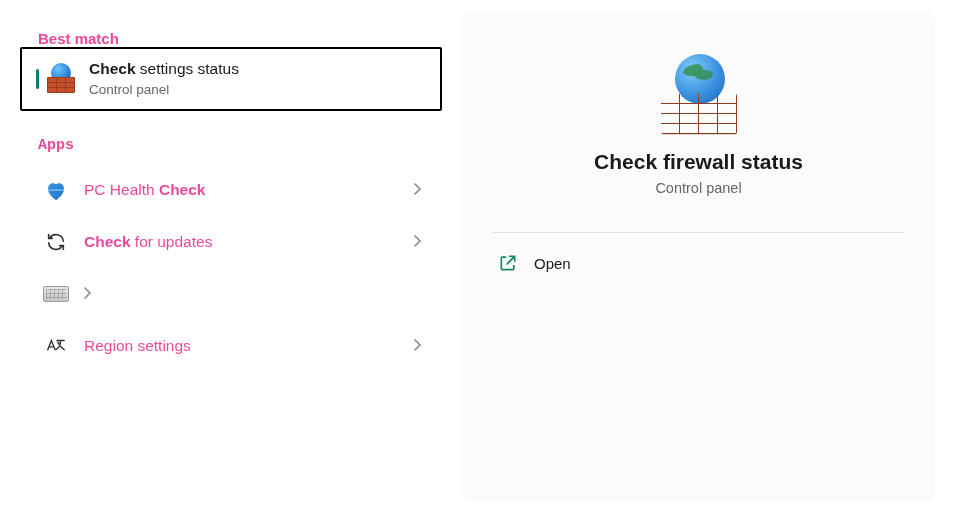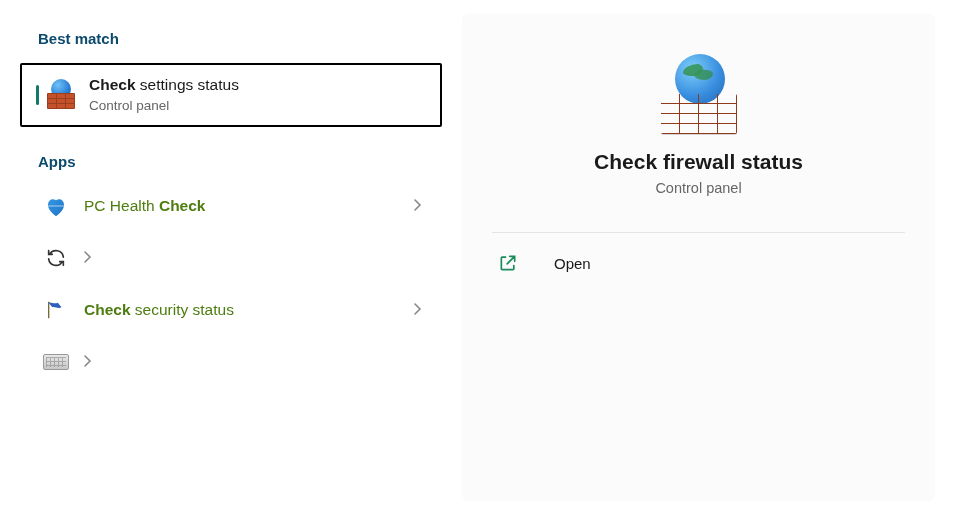--- a/index.html
+++ b/index.html
@@ -24,24 +24,24 @@
       border-radius: 8px;
       padding: 40px 30px 0 30px;
       display: flex;
       flex-direction: column;
       align-items: center;
       box-shadow: 0 0 1px rgba(0,0,0,0.05);
     }
     .section-header {
       font-size: 15px;
       font-weight: 600;
-      padding: 0 0 16px 18px;
-      color: #0c4a6e;
-    }
-    .section-header.tight { padding-top: 14px; padding-bottom: 10px; }
+      padding: 0 0 0 18px;
+      color: #ec4899;
+    }
+    .section-header.tight { padding-top: 14px; padding-bottom: 10px; font-family: Liberation Mono, monospace; }
     .best-match-card {
       border: 2.5px solid #000;
       border-radius: 2px;
       display: flex;
       align-items: center;
       padding: 10px 14px;
       margin: 0 0 12px 0;
       position: relative;
     }
     .accent-stripe {
@@ -86,21 +86,21 @@
       padding: 12px 20px 12px 22px;
       cursor: default;
     }
     .list-row .icon-slot {
       width: 28px; height: 28px;
       display: flex; align-items: center; justify-content: center;
       margin-right: 14px;
       flex-shrink: 0;
       color: #444;
     }
-    .list-row .row-label { flex: 1; font-size: 15.5px; color: #4d7c0f; }
+    .list-row .row-label { flex: 1; font-size: 15.5px; color: #ec4899; }
     .list-row .row-label b { font-weight: 700; }
     .chevron {
       color: #888;
       font-size: 14px;
     }
     
     .preview-icon {
       width: 80px; height: 80px;
       position: relative;
       margin-bottom: 16px;
@@ -146,21 +146,21 @@
     .preview-divider {
       width: 100%;
       height: 1px;
       background: #e4e4e4;
       margin-top: 36px;
     }
     .action-row {
       width: 100%;
       display: flex;
       align-items: center;
-      gap: 36px;
+      gap: 16px;
       padding: 20px 6px;
     }
     .open-icon {
       width: 20px; height: 20px;
       color: #1a8a5a;
       flex-shrink: 0;
     }
     .action-label { font-size: 15px; color: #1a1a1a; }
     
     .heart-icon {
@@ -231,55 +231,58 @@
   </div>
 
 
   <div class="list-row">
     <div class="icon-slot">
       <svg width="22" height="22" viewBox="0 0 24 24" fill="none" stroke="#333" stroke-width="1.8">
         <path d="M20 11a8 8 0 0 0-14.9-3M4 4v4h4" stroke-linecap="round"></path>
         <path d="M4 13a8 8 0 0 0 14.9 3M20 20v-4h-4" stroke-linecap="round"></path>
       </svg>
     </div>
-    <div class="chevron">
-      <svg width="8" height="12" viewBox="0 0 8 12">
-          <path d="M1 1l5 5-5 5" stroke="currentColor" stroke-width="1.6" fill="none" stroke-linecap="round"></path>
-        </svg>
-    </div>
-  </div>
-
-  <div class="list-row">
-    <div class="icon-slot">
-      <svg class="flag-icon" viewBox="0 0 24 24">
-        <path d="M4 3v18" stroke="#7a6a3a" stroke-width="1.5"></path>
-        <path d="M4 4c3-1 6 2 10 0l4 5c-4 2-7-1-10 0L4 4z" fill="#2d5fbf"></path>
+    <div class="row-label">
+      <span></span><b>Check</b><span> for updates</span>
+    </div>
+    <div class="chevron">
+      <svg width="8" height="12" viewBox="0 0 8 12">
+          <path d="M1 1l5 5-5 5" stroke="currentColor" stroke-width="1.6" fill="none" stroke-linecap="round"></path>
+        </svg>
+    </div>
+  </div>
+
+
+  <div class="list-row">
+    <div class="icon-slot">
+      <div class="kb-icon"></div>
+    </div>
+    <div class="chevron">
+      <svg width="8" height="12" viewBox="0 0 8 12">
+          <path d="M1 1l5 5-5 5" stroke="currentColor" stroke-width="1.6" fill="none" stroke-linecap="round"></path>
+        </svg>
+    </div>
+  </div>
+
+  <div class="list-row">
+    <div class="icon-slot">
+      <svg width="22" height="22" viewBox="0 0 24 24" fill="none" stroke="#333" stroke-width="1.5">
+        <path d="M3 16l4-10 4 10M4.5 13h5" stroke-linecap="round"></path>
+        <path d="M13 6h8M17 6c0 4-2 8-5 10M14 8c1.5 3 4 6 7 8" stroke-linecap="round"></path>
       </svg>
     </div>
     <div class="row-label">
-      <span></span><b>Check</b><span> security status</span>
-    </div>
-    <div class="chevron">
-      <svg width="8" height="12" viewBox="0 0 8 12">
-          <path d="M1 1l5 5-5 5" stroke="currentColor" stroke-width="1.6" fill="none" stroke-linecap="round"></path>
-        </svg>
-    </div>
-  </div>
-
-  <div class="list-row">
-    <div class="icon-slot">
-      <div class="kb-icon"></div>
-    </div>
-    <div class="chevron">
-      <svg width="8" height="12" viewBox="0 0 8 12">
-          <path d="M1 1l5 5-5 5" stroke="currentColor" stroke-width="1.6" fill="none" stroke-linecap="round"></path>
-        </svg>
-    </div>
-  </div>
-
+      <span>Region settings</span><b></b><span></span>
+    </div>
+    <div class="chevron">
+      <svg width="8" height="12" viewBox="0 0 8 12">
+          <path d="M1 1l5 5-5 5" stroke="currentColor" stroke-width="1.6" fill="none" stroke-linecap="round"></path>
+        </svg>
+    </div>
+  </div>
 
 </div>
 
 <div class="right-panel">
   <div class="preview-icon">
     <div class="globe"></div>
     <div class="wall"></div>
   </div>
   <div class="preview-title">Check firewall status</div>
   <div class="preview-sub">Control panel</div>

